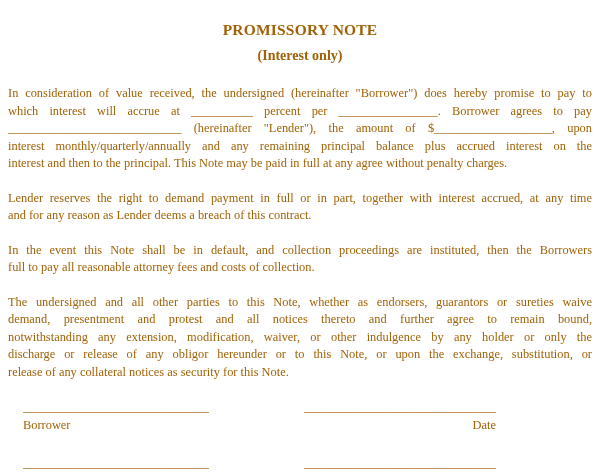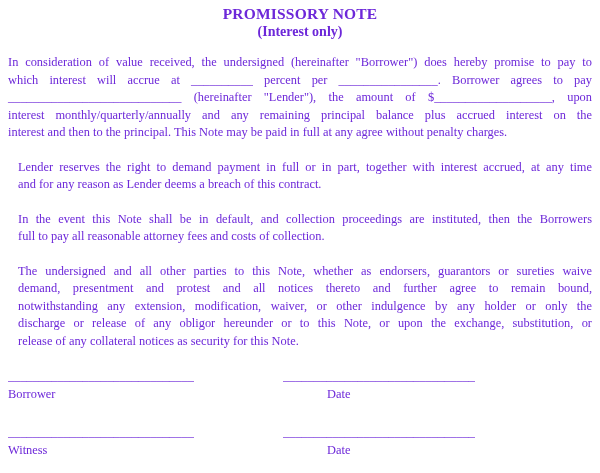--- a/index.html
+++ b/index.html
@@ -6,50 +6,51 @@
   body {
     width: 600px;
     height: 473px;
     overflow: hidden;
     background: #ffffff;
   }
   .page {
     box-sizing: border-box;
     width: 600px;
     height: 473px;
-    padding: 0 8px;
+    padding: 16px 8px;
     font-family: "Liberation Serif", "DejaVu Serif", serif;
-    color: #6d28d9;
+    color: #a16207;
     font-size: 12.4px;
     line-height: 17.5px;
   }
   .doc-title {
     font-size: 15.5px;
     font-weight: bold;
     text-align: center;
     padding-top: 5px;
     line-height: 18px;
     letter-spacing: 0.2px;
   }
   .doc-subtitle {
     font-size: 14px;
     font-weight: bold;
     text-align: center;
+    margin-top: 8px;
     line-height: 17px;
   }
   .para { margin-top: 17px; }
-  .para.first { margin-top: 14px; }
-  .para.indent { margin-left: 10px; }
+  .para.first { margin-top: 21px; }
+  .para.indent { }
   .jl { text-align: justify; text-align-last: justify; }
   .ll { text-align: left; }
-  .sig-row { display: flex; }
+  .sig-row { display: flex; margin-left: 15px; }
   .sig-row-1 { margin-top: 18px; }
   .sig-row-2 { margin-top: 21px; }
   .sig-col-left { width: 190px; }
-  .sig-col-right { width: 198px; margin-left: 85px; }
+  .sig-col-right { width: 198px; margin-left: 85px; text-align: right; }
   .sig-line { white-space: nowrap; overflow: hidden; }
   .sig-label-date { padding-left: 44px; }
 </style>
 </head>
 <body>
 
 <div class="page">
 
   <div class="doc-title">PROMISSORY NOTE</div>
   <div class="doc-subtitle">(Interest only)</div>

